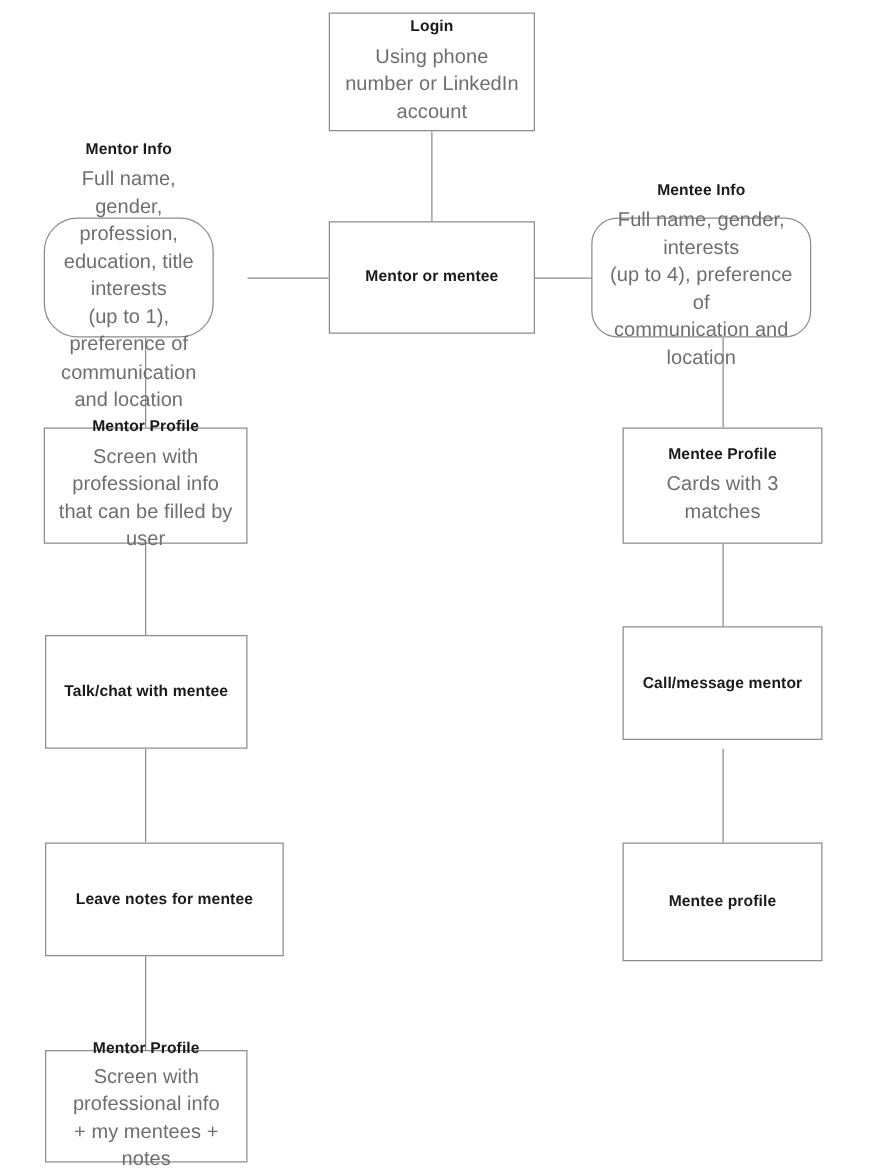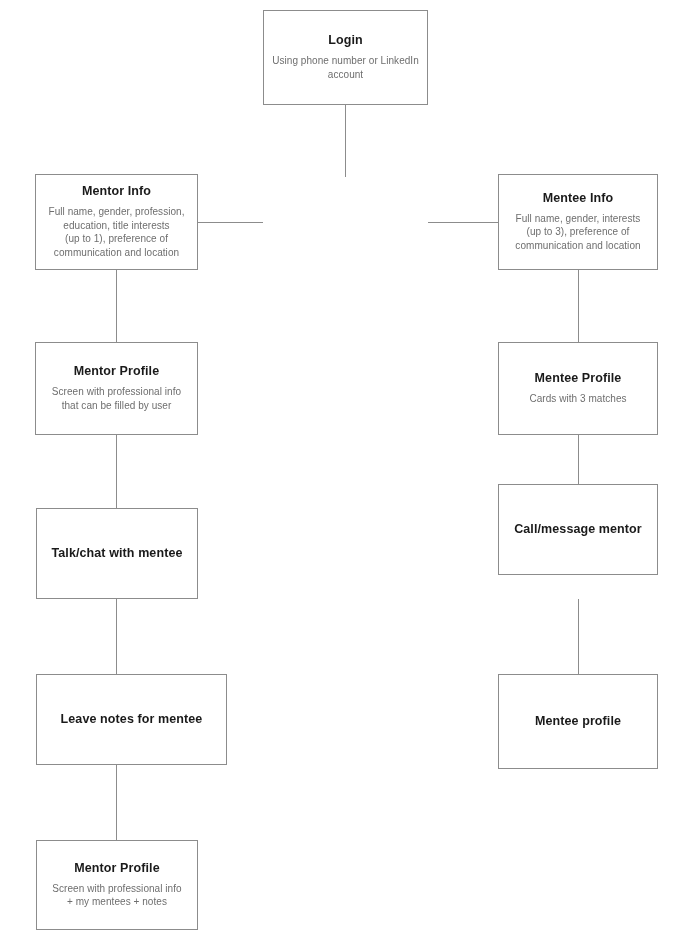--- a/index.html
+++ b/index.html
@@ -40,21 +40,21 @@
 
   .node-title {
     font-size: 12.5px;
     font-weight: bold;
     color: #1a1a1a;
     line-height: 1.25;
     letter-spacing: 0.1px;
   }
 
   .node-desc {
-    font-size: 10px;
+    font-size: 16px;
     font-weight: normal;
     color: #6e6e6e;
     line-height: 1.38;
     margin-top: 5px;
     white-space: pre-line;
     letter-spacing: 0.05px;
   }
 
   .connector {
     position: absolute;
@@ -76,46 +76,49 @@
     <div class="connector v" style="left: 116px; top: 435px; height: 73px; background: rgb(140, 140, 140);"></div>
     <div class="connector v" style="left: 578px; top: 435px; height: 73px; background: rgb(140, 140, 140);"></div>
     <div class="connector v" style="left: 116px; top: 599px; height: 75px; background: rgb(140, 140, 140);"></div>
     <div class="connector v" style="left: 578px; top: 599px; height: 75px; background: rgb(140, 140, 140);"></div>
     <div class="connector v" style="left: 116px; top: 765px; height: 75px; background: rgb(140, 140, 140);"></div>
     <div class="node" style="left: 263px; top: 10px; width: 165px; height: 95px; border-color: rgb(140, 140, 140); text-align: center;">
       <div class="node-title">Login</div>
       <div class="node-desc">Using phone number or LinkedIn
 account</div>
     </div>
-    <div class="node" style="left: 35px; top: 174px; width: 163px; height: 96px; border-color: rgb(140, 140, 140);">
+    <div class="node no-desc" style="left: 263px; top: 177px; width: 165px; height: 90px; border-color: rgb(140, 140, 140);">
+      <div class="node-title">Mentor or mentee</div>
+    </div>
+    <div class="node" style="left: 35px; top: 174px; width: 136px; height: 96px; border-color: rgb(140, 140, 140); border-radius: 27px;">
       <div class="node-title">Mentor Info</div>
       <div class="node-desc">Full name, gender, profession,
 education, title interests
 (up to 1), preference of
 communication and location</div>
     </div>
-    <div class="node" style="left: 498px; top: 174px; width: 160px; height: 96px; border-color: rgb(140, 140, 140);">
+    <div class="node" style="left: 473px; top: 174px; width: 176px; height: 96px; border-color: rgb(140, 140, 140); border-radius: 21px;">
       <div class="node-title">Mentee Info</div>
       <div class="node-desc">Full name, gender, interests
-(up to 3), preference of
+(up to 4), preference of
 communication and location</div>
     </div>
     <div class="node" style="left: 35px; top: 342px; width: 163px; height: 93px; border-color: rgb(140, 140, 140);">
       <div class="node-title">Mentor Profile</div>
       <div class="node-desc">Screen with professional info
 that can be filled by user</div>
     </div>
     <div class="node" style="left: 498px; top: 342px; width: 160px; height: 93px; border-color: rgb(140, 140, 140);">
       <div class="node-title">Mentee Profile</div>
       <div class="node-desc">Cards with 3 matches</div>
     </div>
     <div class="node no-desc" style="left: 36px; top: 508px; width: 162px; height: 91px; border-color: rgb(140, 140, 140);">
       <div class="node-title">Talk/chat with mentee</div>
     </div>
-    <div class="node no-desc" style="left: 498px; top: 484px; width: 160px; height: 91px; border-color: rgb(140, 140, 140);">
+    <div class="node no-desc" style="left: 498px; top: 501px; width: 160px; height: 91px; border-color: rgb(140, 140, 140);">
       <div class="node-title">Call/message mentor</div>
     </div>
     <div class="node no-desc" style="left: 36px; top: 674px; width: 191px; height: 91px; border-color: rgb(140, 140, 140);">
       <div class="node-title">Leave notes for mentee</div>
     </div>
     <div class="node" style="left: 498px; top: 674px; width: 160px; height: 95px; border-color: rgb(140, 140, 140);">
       <div class="node-title">Mentee profile</div>
     </div>
     <div class="node" style="left: 36px; top: 840px; width: 162px; height: 90px; border-color: rgb(140, 140, 140);">
       <div class="node-title">Mentor Profile</div>

